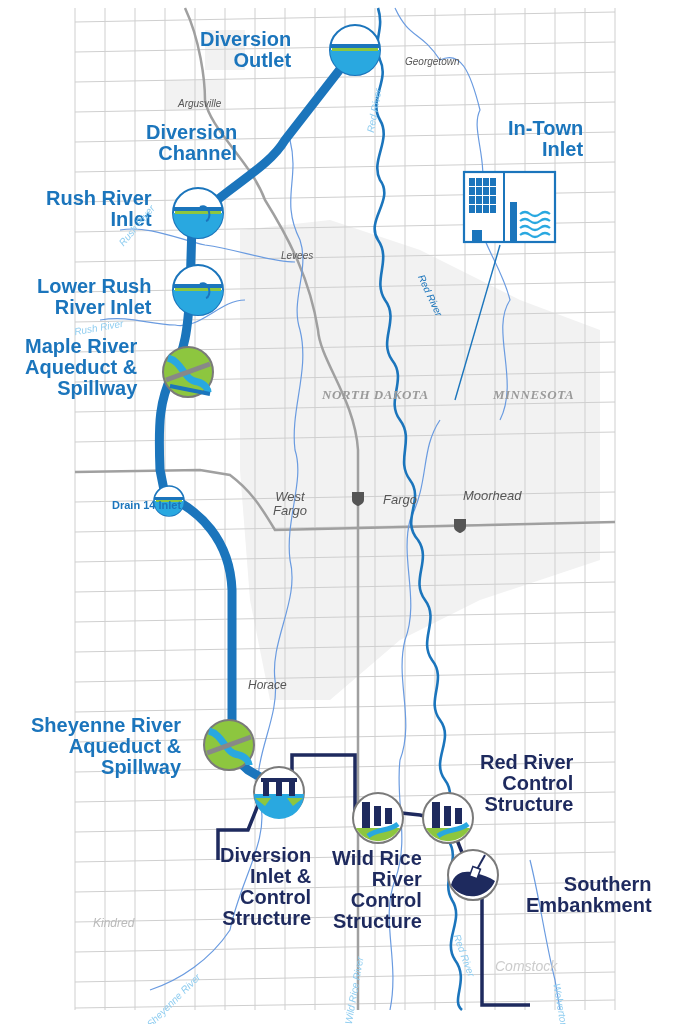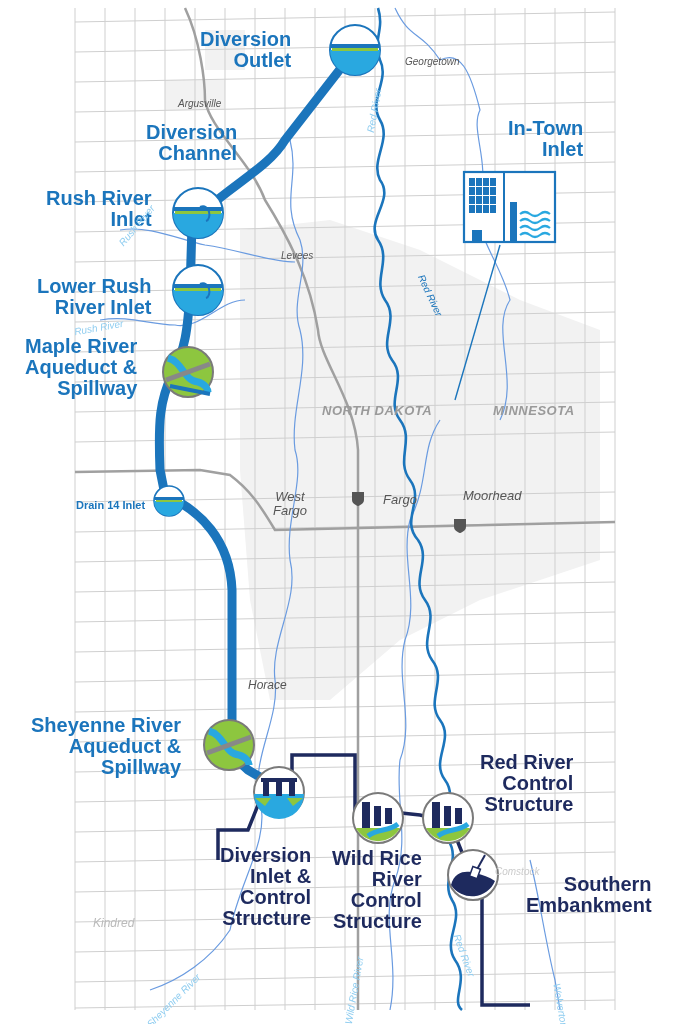--- a/index.html
+++ b/index.html
@@ -1,23 +1,23 @@
 <!DOCTYPE html>
 <html><head>
 <meta charset="utf-8">
 <style>
   html, body { margin:0; padding:0; background:#ffffff; }
   body { width:674px; height:1024px; position:relative; overflow:hidden; font-family:"Liberation Sans", sans-serif; }
   #map { position:absolute; left:0; top:0; width:674px; height:1024px; }
   .lbl { position:absolute; font-family:"Liberation Sans", sans-serif; font-weight:bold; text-align:right; line-height:1.05; white-space:nowrap; }
   .lbl-blue { color:#1b75bc; font-size:20px; }
   .lbl-navy { color:#1e2a5e; font-size:20px; }
-  .lbl-small { color:#1b75bc; font-size:11px; }
+  .lbl-small { color:#1b75bc; font-size:11px;padding-left:36px; }
   .place { position:absolute; font-family:"Liberation Sans", sans-serif; font-style:italic; color:#555; white-space:nowrap; }
-  .state { position:absolute; font-family:Liberation Sans, sans-serif; font-style:italic; font-weight:bold; color:#9a9a9a; font-size:13px; letter-spacing:0.5px; white-space:nowrap;margin-top:16px; }
+  .state { position:absolute; font-family:Liberation Serif, serif; font-style:italic; font-weight:bold; color:#9a9a9a; font-size:13px; letter-spacing:0.5px; white-space:nowrap; }
   .rivername { position:absolute; font-family:"Liberation Sans", sans-serif; font-style:italic; color:#8fcdf0; font-size:10px; white-space:nowrap; }
 </style>
 </head>
 <body>
 
 <svg id="map" viewBox="0 0 674 1024" xmlns="http://www.w3.org/2000/svg">
 
   <g fill="#f2f2f2">
     <path d="M240 230 L330 220 L420 250 L520 300 L600 330 L600 560 L480 600 L400 640 L330 700 L270 700 L250 600 L240 470 Z"></path>
     <rect x="165" y="80" width="60" height="30"></rect>
@@ -269,21 +269,21 @@
 <div class="place" style="left:178px;top:98px;font-size:10px;">Argusville</div>
 <div class="place" style="left:281px;top:250px;font-size:10px;">Levees</div>
 <div class="place" style="left:273px;top:490px;font-size:13px;line-height:1.05;text-align:center;">
   <div>West</div>
     <div>Fargo</div>
 </div>
 <div class="place" style="left:383px;top:492px;font-size:13px;">Fargo</div>
 <div class="place" style="left:463px;top:488px;font-size:13px;">Moorhead</div>
 <div class="place" style="left:248px;top:678px;font-size:12px;">Horace</div>
 <div class="place" style="left:93px;top:916px;font-size:12px;color:#bbb;">Kindred</div>
-<div class="place" style="left:495px;top:866px;font-size:10px;color:#ccc;">Comstock</div>
+<div class="place" style="left:495px;top:958px;font-size:14px;color:#ccc;">Comstock</div>
 
 <div class="state" style="left:322px;top:387px;">NORTH DAKOTA</div>
 <div class="state" style="left:493px;top:387px;">MINNESOTA</div>
 
 <div class="rivername" style="left:352px;top:105px;transform:rotate(-80deg);">Red River</div>
 <div class="rivername" style="left:408px;top:290px;transform:rotate(65deg);color:#1b75bc;">Red River</div>
 <div class="rivername" style="left:442px;top:950px;transform:rotate(70deg);">Red River</div>
 <div class="rivername" style="left:112px;top:220px;transform:rotate(-50deg);">Rush River</div>
 <div class="rivername" style="left:74px;top:322px;transform:rotate(-10deg);">Rush River</div>
 <div class="rivername" style="left:138px;top:995px;transform:rotate(-45deg);">Sheyenne River</div>

